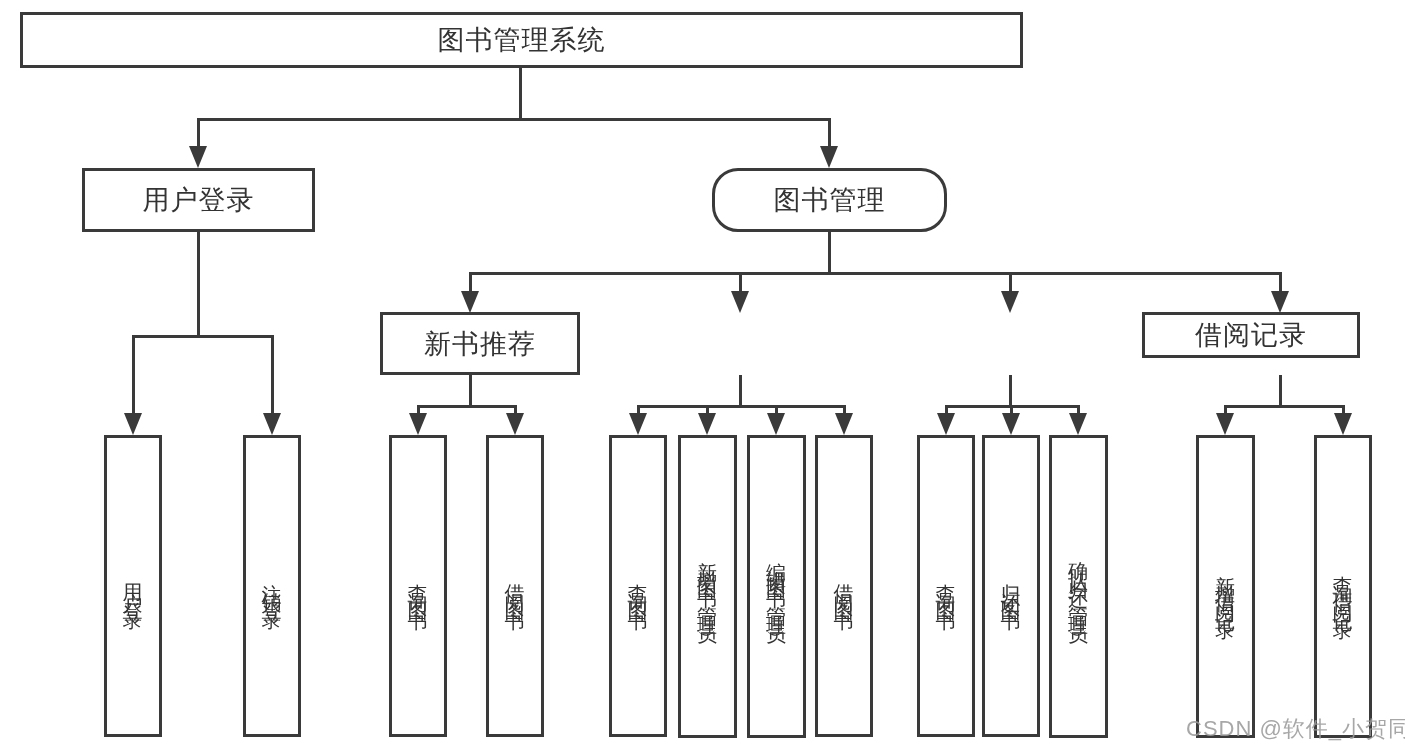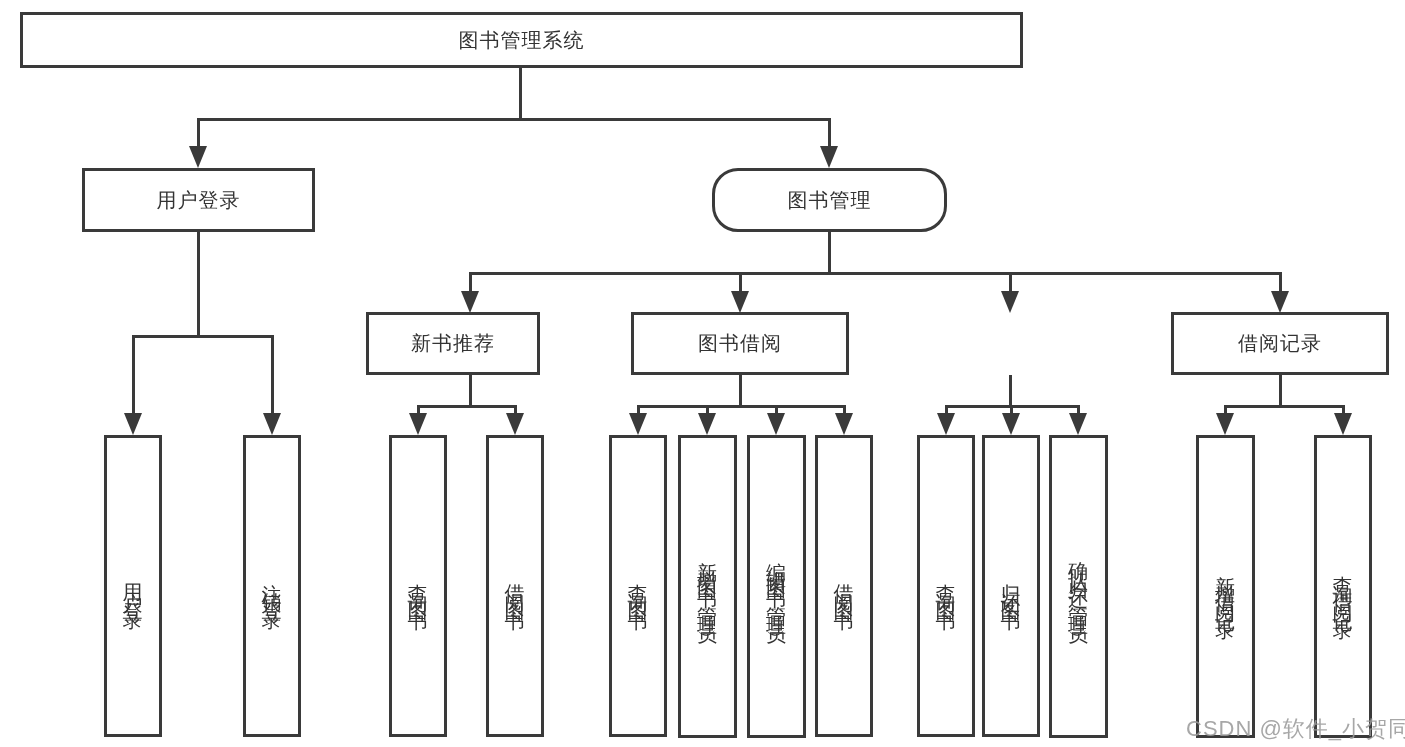--- a/index.html
+++ b/index.html
@@ -10,21 +10,21 @@
   }
   html,body{margin:0;padding:0;background:var(--background);}
   .stage{
     position:relative;width:1405px;height:747px;background:var(--background);
     overflow:hidden;font-family:"Liberation Sans","DejaVu Sans",sans-serif;
     color:var(--text);
   }
   .box{
     position:absolute;box-sizing:border-box;background:var(--background);
     border:3px solid var(--line);display:flex;align-items:center;justify-content:center;
-    font-size:20px;letter-spacing:1px;color:var(--text);
+    font-size:27px;letter-spacing:1px;color:var(--text);
   }
   .leaf{
     font-size:20px;
   }
   .leaf .vtext{
     writing-mode:vertical-rl;text-orientation:mixed;
     letter-spacing:9px;line-height:1;white-space:nowrap;
   }
   .vl{position:absolute;width:3px;background:var(--line);}
   .hl{position:absolute;height:3px;background:var(--line);}
@@ -73,27 +73,24 @@
   <div class="hl" style="left:469px;top:272px;width:813px;"></div>
   <div class="vl" style="left:469px;top:272px;height:21px;"></div>
   <div class="arr" style="left:461px;top:291px;"></div>
   <div class="vl" style="left:739px;top:272px;height:21px;"></div>
   <div class="arr" style="left:731px;top:291px;"></div>
   <div class="vl" style="left:1009px;top:272px;height:21px;"></div>
   <div class="arr" style="left:1001px;top:291px;"></div>
   <div class="vl" style="left:1279px;top:272px;height:21px;"></div>
   <div class="arr" style="left:1271px;top:291px;"></div>
 
-  <div class="box" style="left:366px;top:312px;width:174px;height:63px;">
+  <div class="box" style="left:380px;top:312px;width:200px;height:63px;">
     <span>新书推荐</span>
   </div>
-  <div class="box" style="left:631px;top:312px;width:218px;height:63px;">
-    <span>图书借阅</span>
-  </div>
-  <div class="box" style="left:1171px;top:312px;width:218px;height:63px;">
+  <div class="box" style="left:1142px;top:312px;width:218px;height:46px;">
     <span>借阅记录</span>
   </div>
 
   <div class="vl" style="left:469px;top:375px;height:33px;"></div>
   <div class="hl" style="left:417px;top:405px;width:100px;"></div>
   <div class="vl" style="left:417px;top:405px;height:10px;"></div>
   <div class="arr" style="left:409px;top:413px;"></div>
   <div class="vl" style="left:514px;top:405px;height:10px;"></div>
   <div class="arr" style="left:506px;top:413px;"></div>
 

